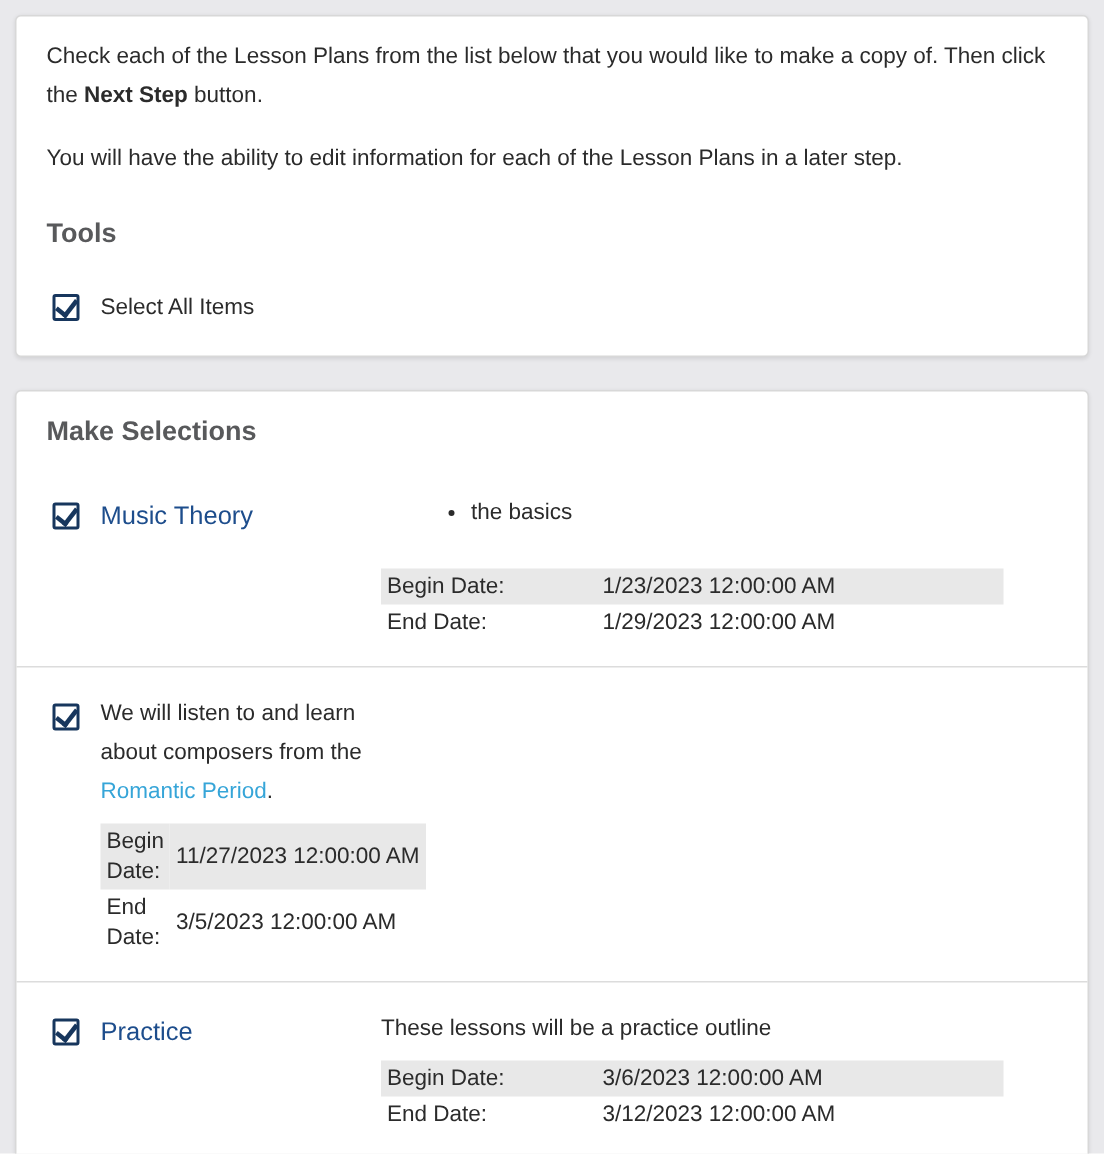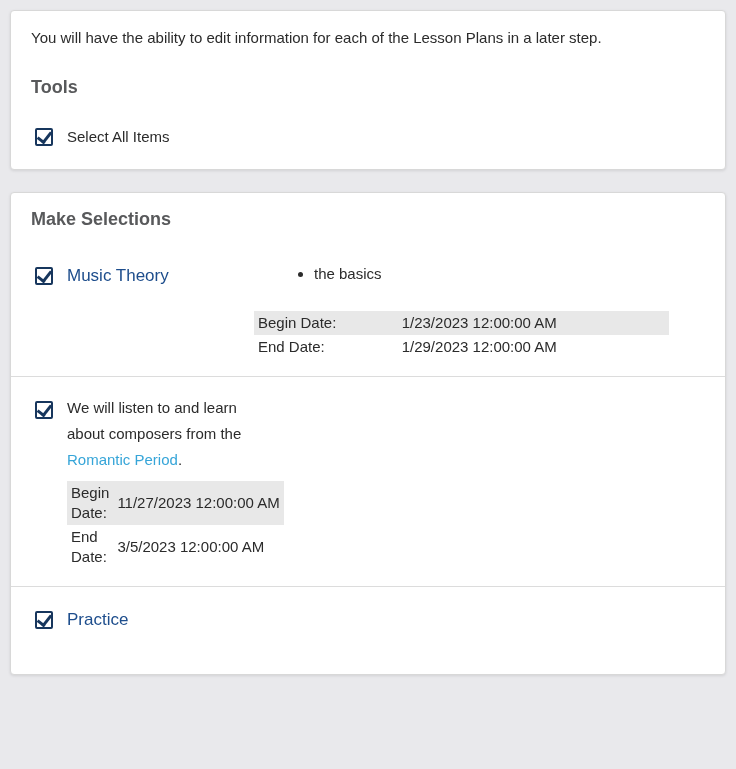--- a/index.html
+++ b/index.html
@@ -118,20 +118,21 @@
     line-height: 20px;
     font-size: 15px;
   }
   .date-table tr.gray { background: var(--row-gray); }
   .date-value { white-space: nowrap; }
 </style>
 </head>
 <body>
 
 <section class="card">
+  <p class="body-para"><span>Check each of the Lesson Plans from the list below that you would like to make a copy of. Then click the </span><b>Next Step</b><span> button.</span></p>
   <p class="body-para" style="margin-bottom:0">You will have the ability to edit information for each of the Lesson Plans in a later step.</p>
   <h2 class="section-title tools-title">Tools</h2>
   <div class="select-all-row">
     <span class="checkbox checked" role="checkbox" aria-checked="true"></span>
     <span class="select-all-label">Select All Items</span>
   </div>
 </section>
 
 <section class="card">
   <h2 class="section-title selections-title">Make Selections</h2>
@@ -171,15 +172,30 @@
                 <td class="date-label">End Date:</td>
                 <td class="date-value">3/5/2023 12:00:00 AM</td>
               </tr>
             </tbody>
           </table>
         </div>
       </div>
       <div class="lesson-row">
         <div class="col-check"><span class="checkbox checked" role="checkbox" aria-checked="true"></span></div>
         <div class="col-title"><a href="#" class="lesson-title">Practice</a></div>
+        <div class="col-content">
+          <div class="desc">These lessons will be a practice outline</div>
+          <table class="date-table">
+            <tbody>
+              <tr class="gray">
+                <td class="date-label">Begin Date:</td>
+                <td class="date-value">3/6/2023 12:00:00 AM</td>
+              </tr>
+              <tr>
+                <td class="date-label">End Date:</td>
+                <td class="date-value">3/12/2023 12:00:00 AM</td>
+              </tr>
+            </tbody>
+          </table>
+        </div>
       </div>
     </div>
 </section>
 
 </body></html>

